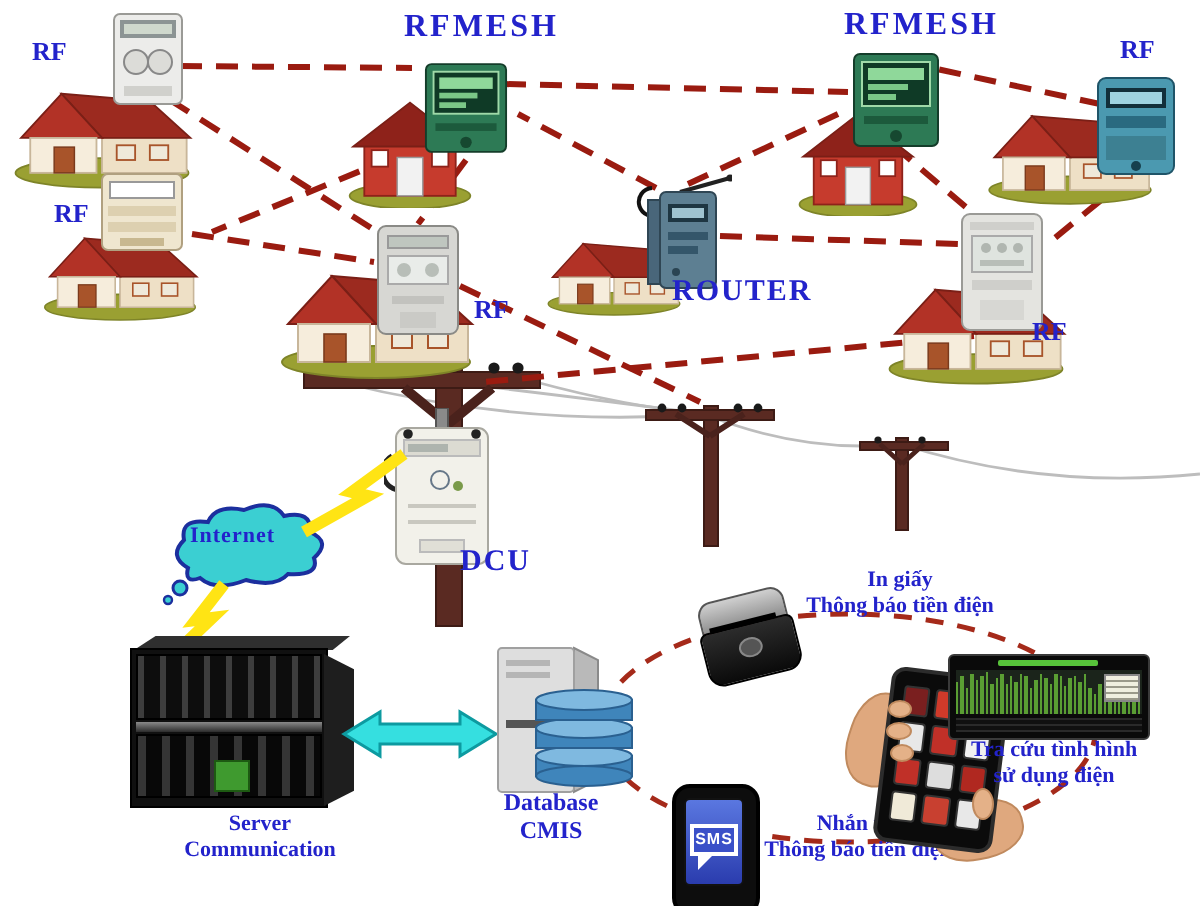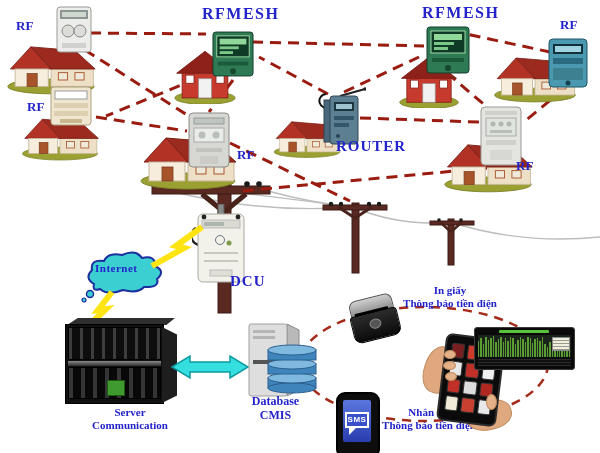--- a/index.html
+++ b/index.html
@@ -452,14 +452,18 @@
         <div class="mini-bar" style="height: 90%;"></div>
         <div class="mini-bar" style="height: 82%;"></div>
         <div class="mini-bar" style="height: 74%;"></div>
         <div class="mini-bar" style="height: 88%;"></div>
         <div class="mini-bar" style="height: 80%;"></div>
         <div class="mini-bar" style="height: 86%;"></div>
       </div>
     <div class="mc-legend"></div>
     <div class="mc-table"></div>
   </div>
+  <div class="cap" style="left:472px;top:369px;width:110px;">
+    <span>Tra cứu tình hình</span>
+    <span>sử dụng điện</span>
+  </div>
 
 </div>
 
 </body></html>

